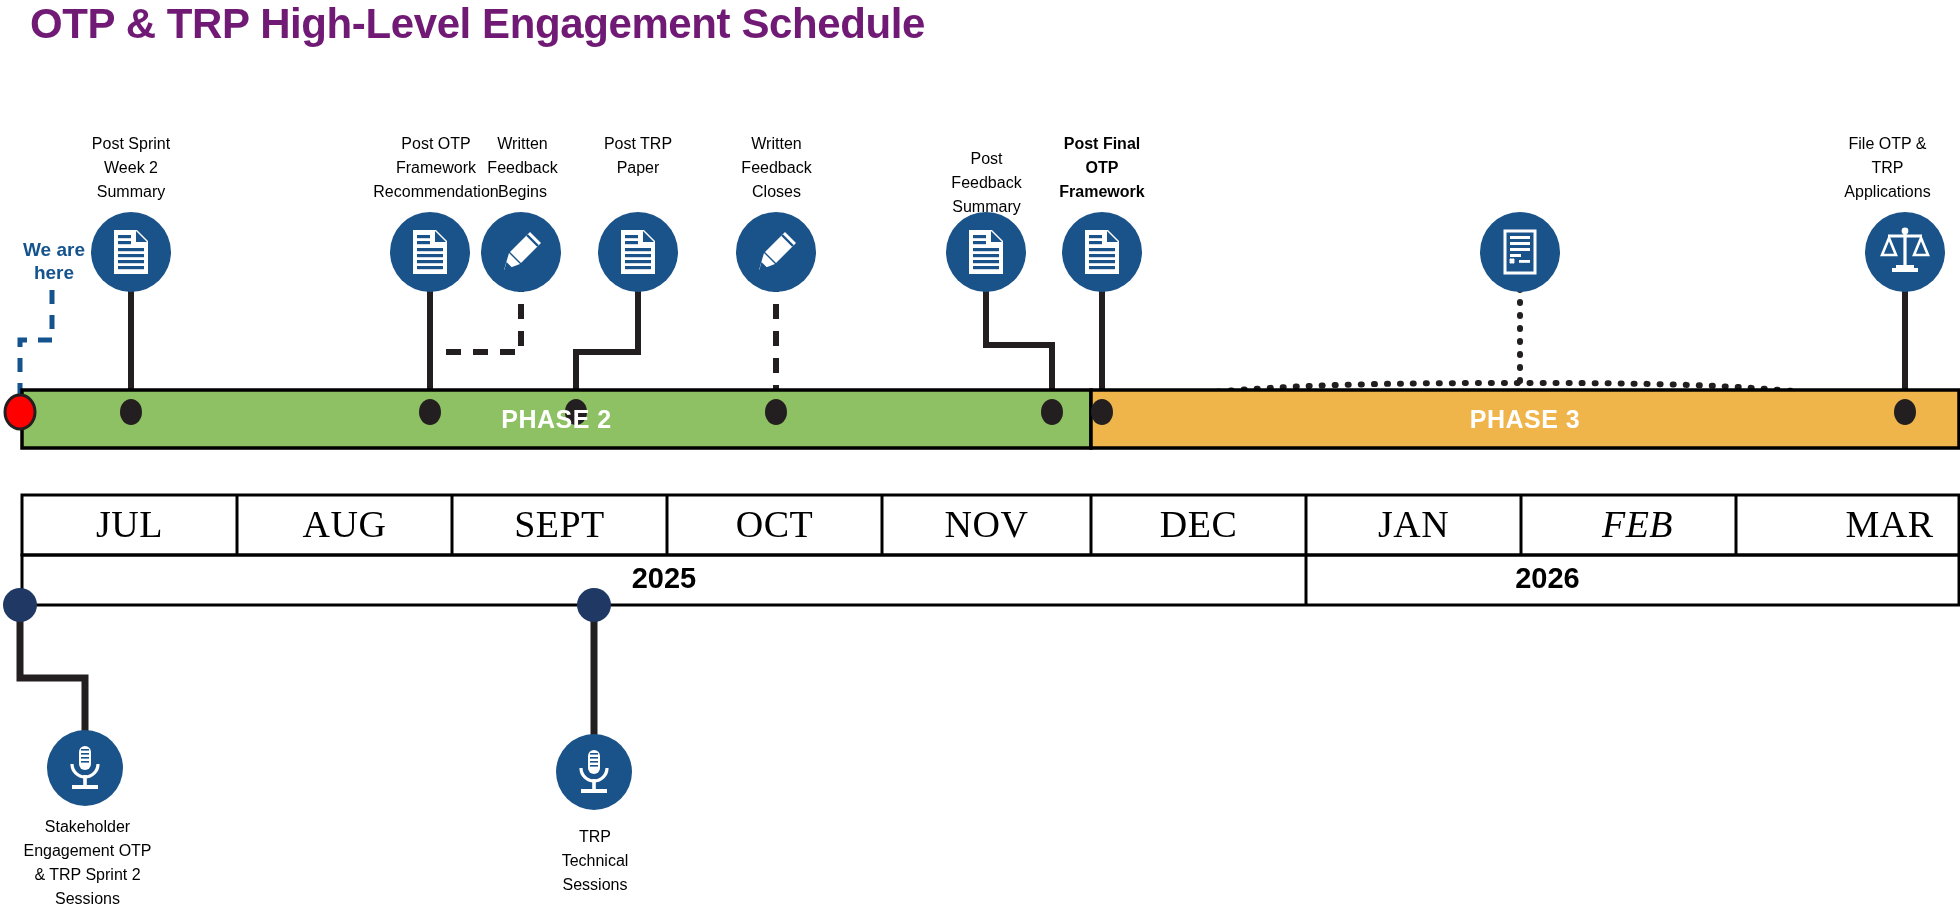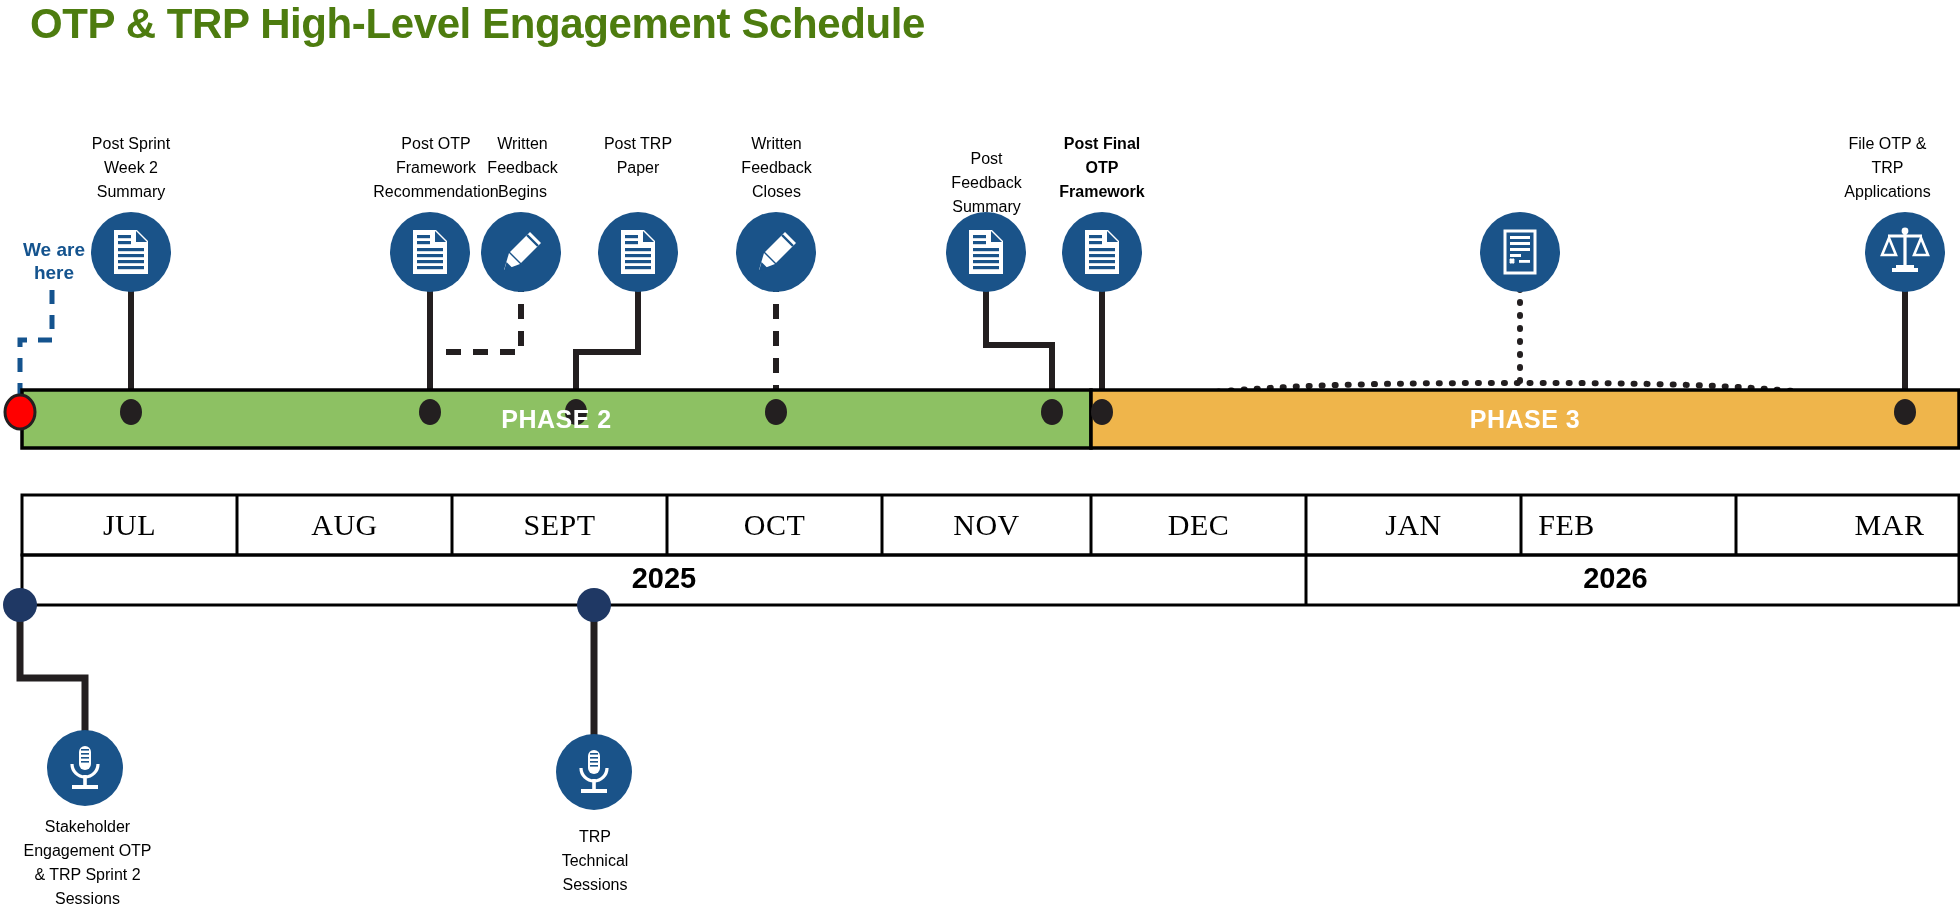--- a/index.html
+++ b/index.html
@@ -16,21 +16,21 @@
     height: 920px;
     background: #ffffff;
     overflow: hidden;
   }
   #title {
     position: absolute;
     left: 30px;
     top: 0px;
     font-size: 42px;
     font-weight: bold;
-    color: #4d7c0f;
+    color: #701a75;
     letter-spacing: -0.4px;
     white-space: nowrap;
   }
   
   #art {
     position: absolute;
     left: 0;
     top: 0;
     width: 1960px;
     height: 920px;
@@ -68,21 +68,21 @@
     letter-spacing: 0.5px;
   }
   
   .month-cell {
     position: absolute;
     top: 497px;
     height: 38px;
     line-height: 55px;
     text-align: center;
     font-family: "Liberation Serif", serif;
-    font-size: 30px;
+    font-size: 38px;
     color: #000000;
     letter-spacing: 0.5px;
   }
   .year-cell {
     position: absolute;
     top: 555px;
     height: 46px;
     line-height: 46px;
     text-align: center;
     font-size: 29px;
@@ -270,25 +270,25 @@
   <div class="phase-label" style="left:22px; top:405px; width:1069px; text-align:center;">PHASE 2</div>
   <div class="phase-label" style="left:1091px; top:405px; width:868px; text-align:center;">PHASE 3</div>
 
   <div class="month-cell" style="left:22px; width:215px;">JUL</div>
   <div class="month-cell" style="left:237px; width:215px;">AUG</div>
   <div class="month-cell" style="left:452px; width:215px;text-align:center;">SEPT</div>
   <div class="month-cell" style="left:667px; width:215px;">OCT</div>
   <div class="month-cell" style="left:882px; width:209px;">NOV</div>
   <div class="month-cell" style="left:1091px; width:215px;">DEC</div>
   <div class="month-cell" style="left:1306px; width:215px;">JAN</div>
-  <div class="month-cell" style="left:1459px; width:215px;">FEB</div>
+  <div class="month-cell" style="left:1530px; width:215px;font-style:italic;">FEB</div>
   <div class="month-cell" style="left:1778px; width:223px;">MAR</div>
 
   <div class="year-cell" style="left:22px; width:1284px;">2025</div>
-  <div class="year-cell" style="left:1306px; width:619px;">2026</div>
+  <div class="year-cell" style="left:1238px; width:619px;">2026</div>
 
   <div class="ms-label" style="left:51px;  top:132px; width:160px;">Post Sprint
 Week 2
 Summary</div>
   <div class="ms-label" style="left:316px; top:132px; width:240px;">Post OTP
 Framework
 Recommendation</div>
   <div class="ms-label" style="left:480px; top:132px; width:85px;">Written
 Feedback
 Begins</div>

